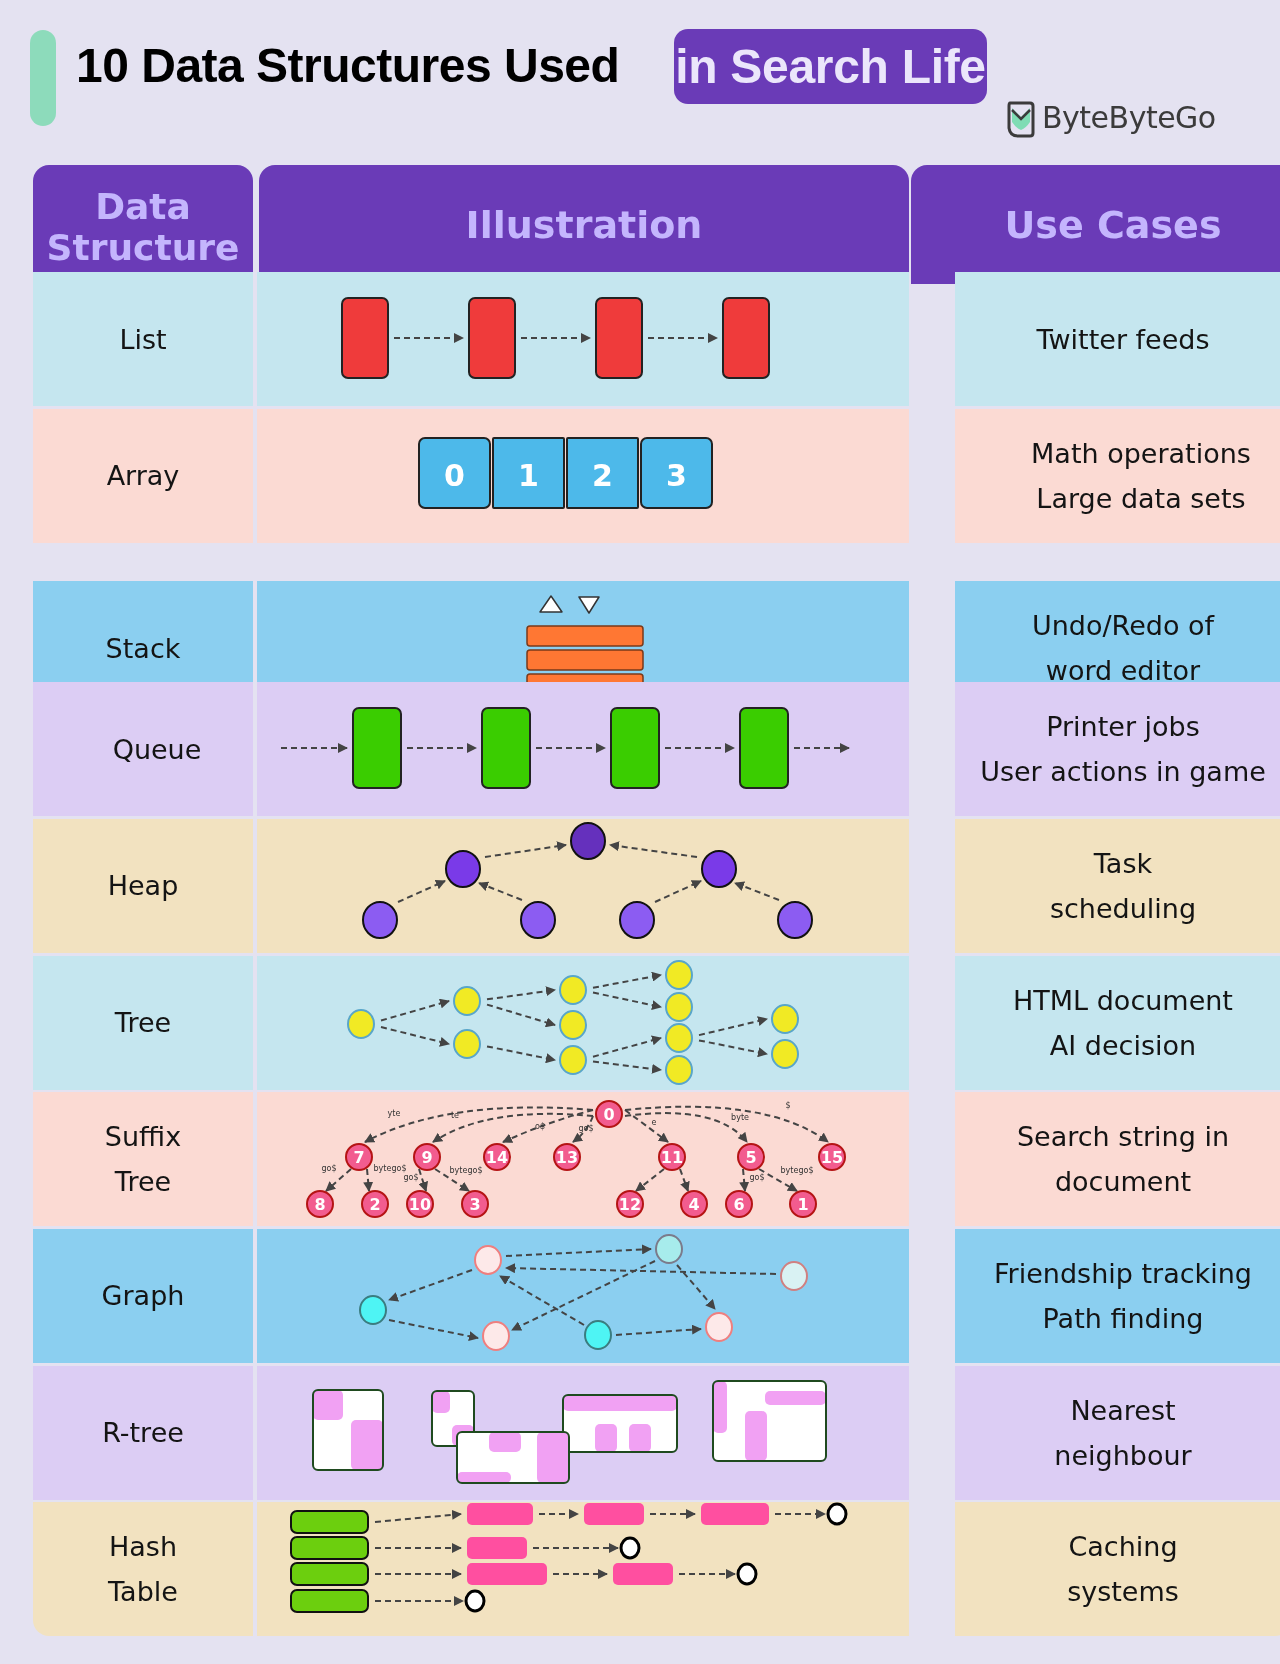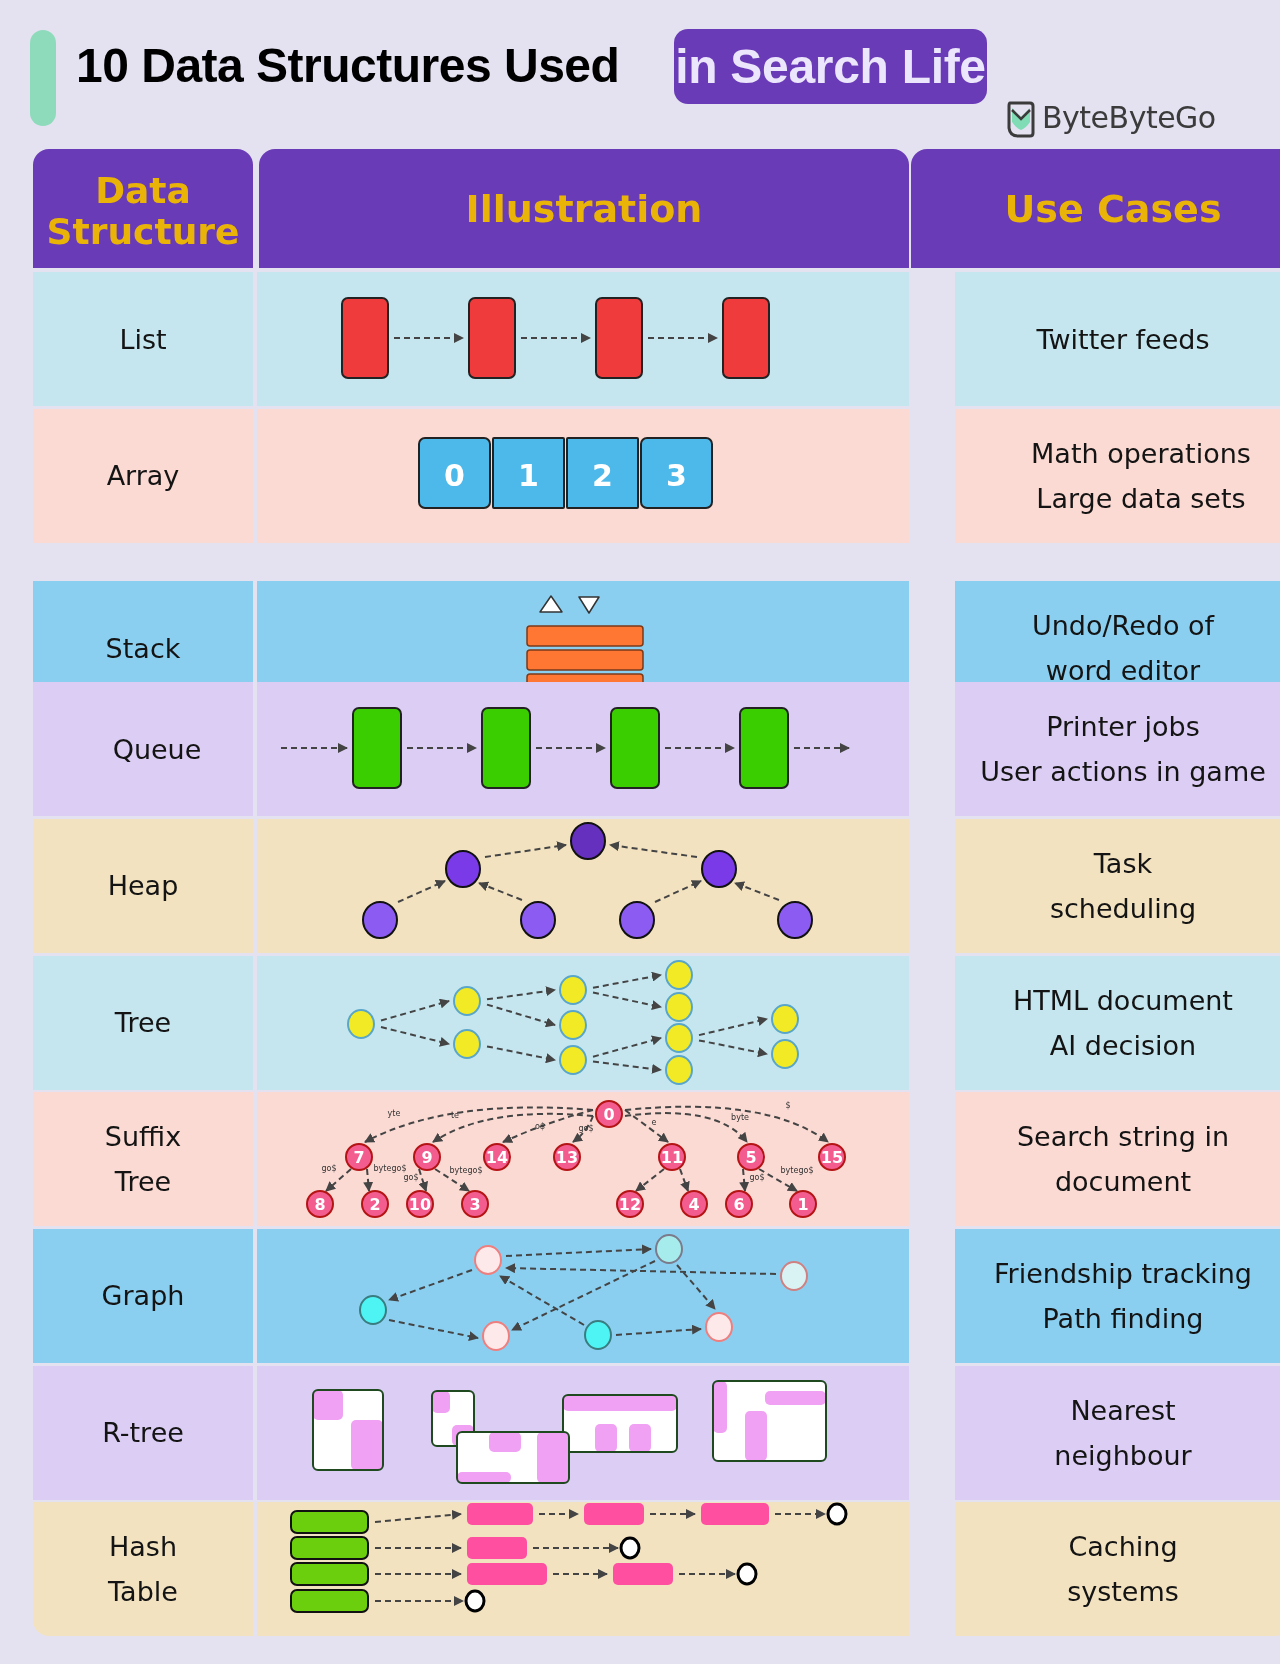--- a/index.html
+++ b/index.html
@@ -6,21 +6,21 @@
   html, body { width: 1280px; height: 1664px; background: #e4e2f1; overflow: hidden; }
   body { position: relative; font-family: "DejaVu Sans", sans-serif; color: #111; }
 
   .accent-bar { position: absolute; left: 30px; top: 30px; width: 26px; height: 96px; border-radius: 13px; background: #8ddbbb; }
   .title { position: absolute; left: 76px; top: 36px; font-family: "Liberation Sans", sans-serif; font-weight: 700; font-size: 48px; letter-spacing: -0.5px; color: #000000; line-height: 60px; }
   .title-pill { position: absolute; left: 674px; top: 29px; width: 313px; height: 75px; border-radius: 14px; background: #6a3bb7; color: #ebe6fb; font-family: "Liberation Sans", sans-serif; font-weight: 700; font-size: 48px; line-height: 75px; text-align: center; letter-spacing: -0.3px; }
   .logo { position: absolute; left: 1006px; top: 100px; display: flex; gap: 6px; }
   .logo-text { font-family: "DejaVu Sans", sans-serif; font-size: 30px; color: #3b3b3b; letter-spacing: -0.5px; }
 
   .table { position: absolute; left: 33px; top: 149px; width: 1214px; }
-  .hdr { position: absolute; top: 0; height: 119px; background: #6a3bb7; border-radius: 16px 16px 0 0; color: #eab308; font-weight: 700; display: flex; align-items: center; justify-content: center; text-align: center; }
+  .hdr { position: absolute; top: 16px; height: 119px; background: #6a3bb7; border-radius: 16px 16px 0 0; color: #c4b5fd; font-weight: 700; display: flex; align-items: center; justify-content: center; text-align: center; }
   .hdr-1 { left: 0; width: 220px; font-size: 36px; line-height: 41px; padding-top: 4px; }
   .hdr-2 { left: 226px; width: 650px; font-size: 38px; }
   .hdr-3 { left: 878px; width: 404px; font-size: 38px; }
 
   .row { position: absolute; left: 0; width: 1214px; height: 134px; }
   .cell { position: absolute; top: 0; height: 100%; display: flex; align-items: center; justify-content: center; text-align: center; }
   .c1 { left: 0; width: 220px; font-size: 27px; line-height: 45px; color: #141414; }
   .c2 { left: 224px; width: 652px; }
   .c3 { left: 922px; width: 336px; font-size: 27px; line-height: 45px; color: #141414; }
   .row.last .c1 { border-bottom-left-radius: 16px; }

